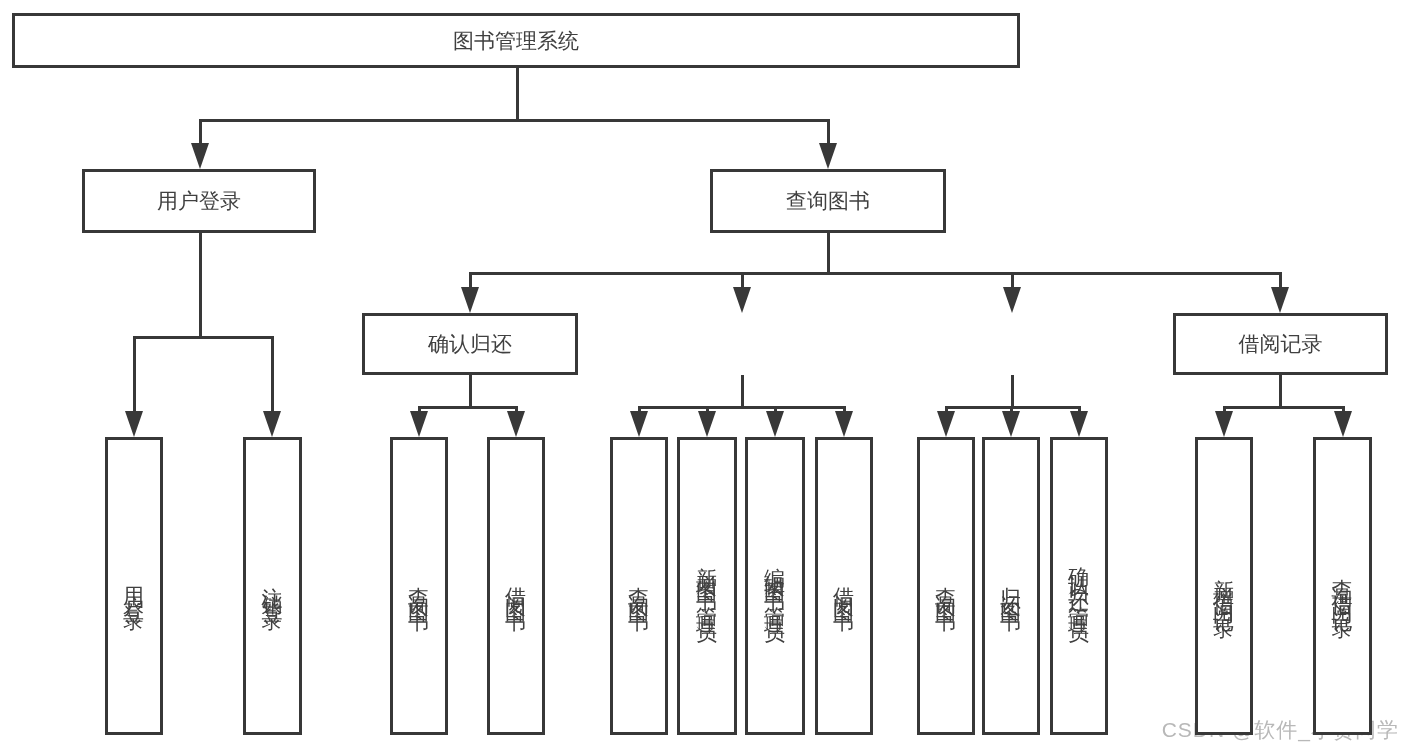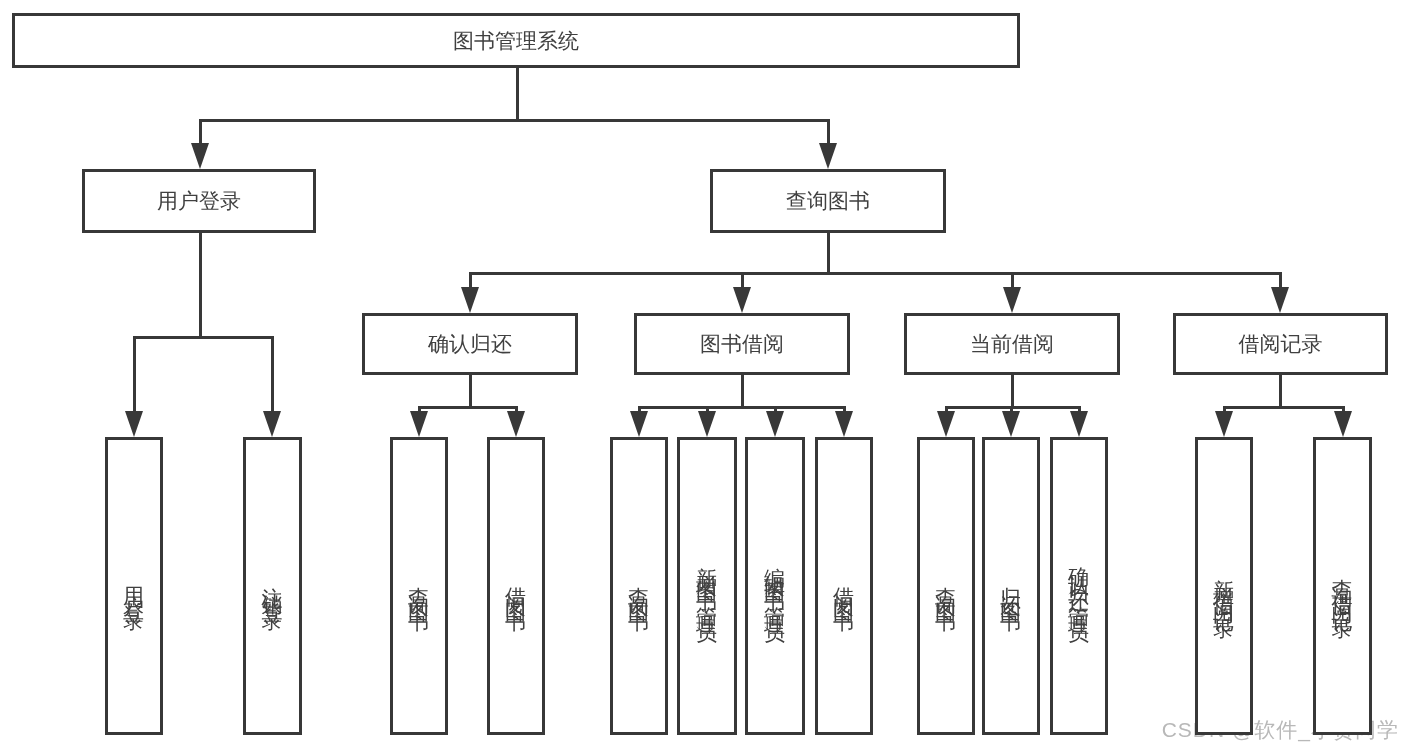--- a/index.html
+++ b/index.html
@@ -115,26 +115,20 @@
     </div>
     <div class="node" style="left: 82px; top: 169px; width: 234px; height: 64px;">
       <span>用户登录</span>
     </div>
     <div class="node" style="left: 710px; top: 169px; width: 236px; height: 64px;">
       <span>查询图书</span>
     </div>
     <div class="node" style="left: 362px; top: 313px; width: 216px; height: 62px;">
       <span>确认归还</span>
     </div>
-    <div class="node" style="left: 634px; top: 313px; width: 216px; height: 62px;">
-      <span>图书借阅</span>
-    </div>
-    <div class="node" style="left: 904px; top: 313px; width: 216px; height: 62px;">
-      <span>当前借阅</span>
-    </div>
     <div class="node" style="left: 1173px; top: 313px; width: 215px; height: 62px;">
       <span>借阅记录</span>
     </div>
     <div class="node v" style="left: 105px; top: 437px; width: 58px; height: 298px;">
       <span>用户登录</span>
     </div>
     <div class="node v" style="left: 243px; top: 437px; width: 59px; height: 298px;">
       <span>注销登录</span>
     </div>
     <div class="node v" style="left: 390px; top: 437px; width: 58px; height: 298px;">

